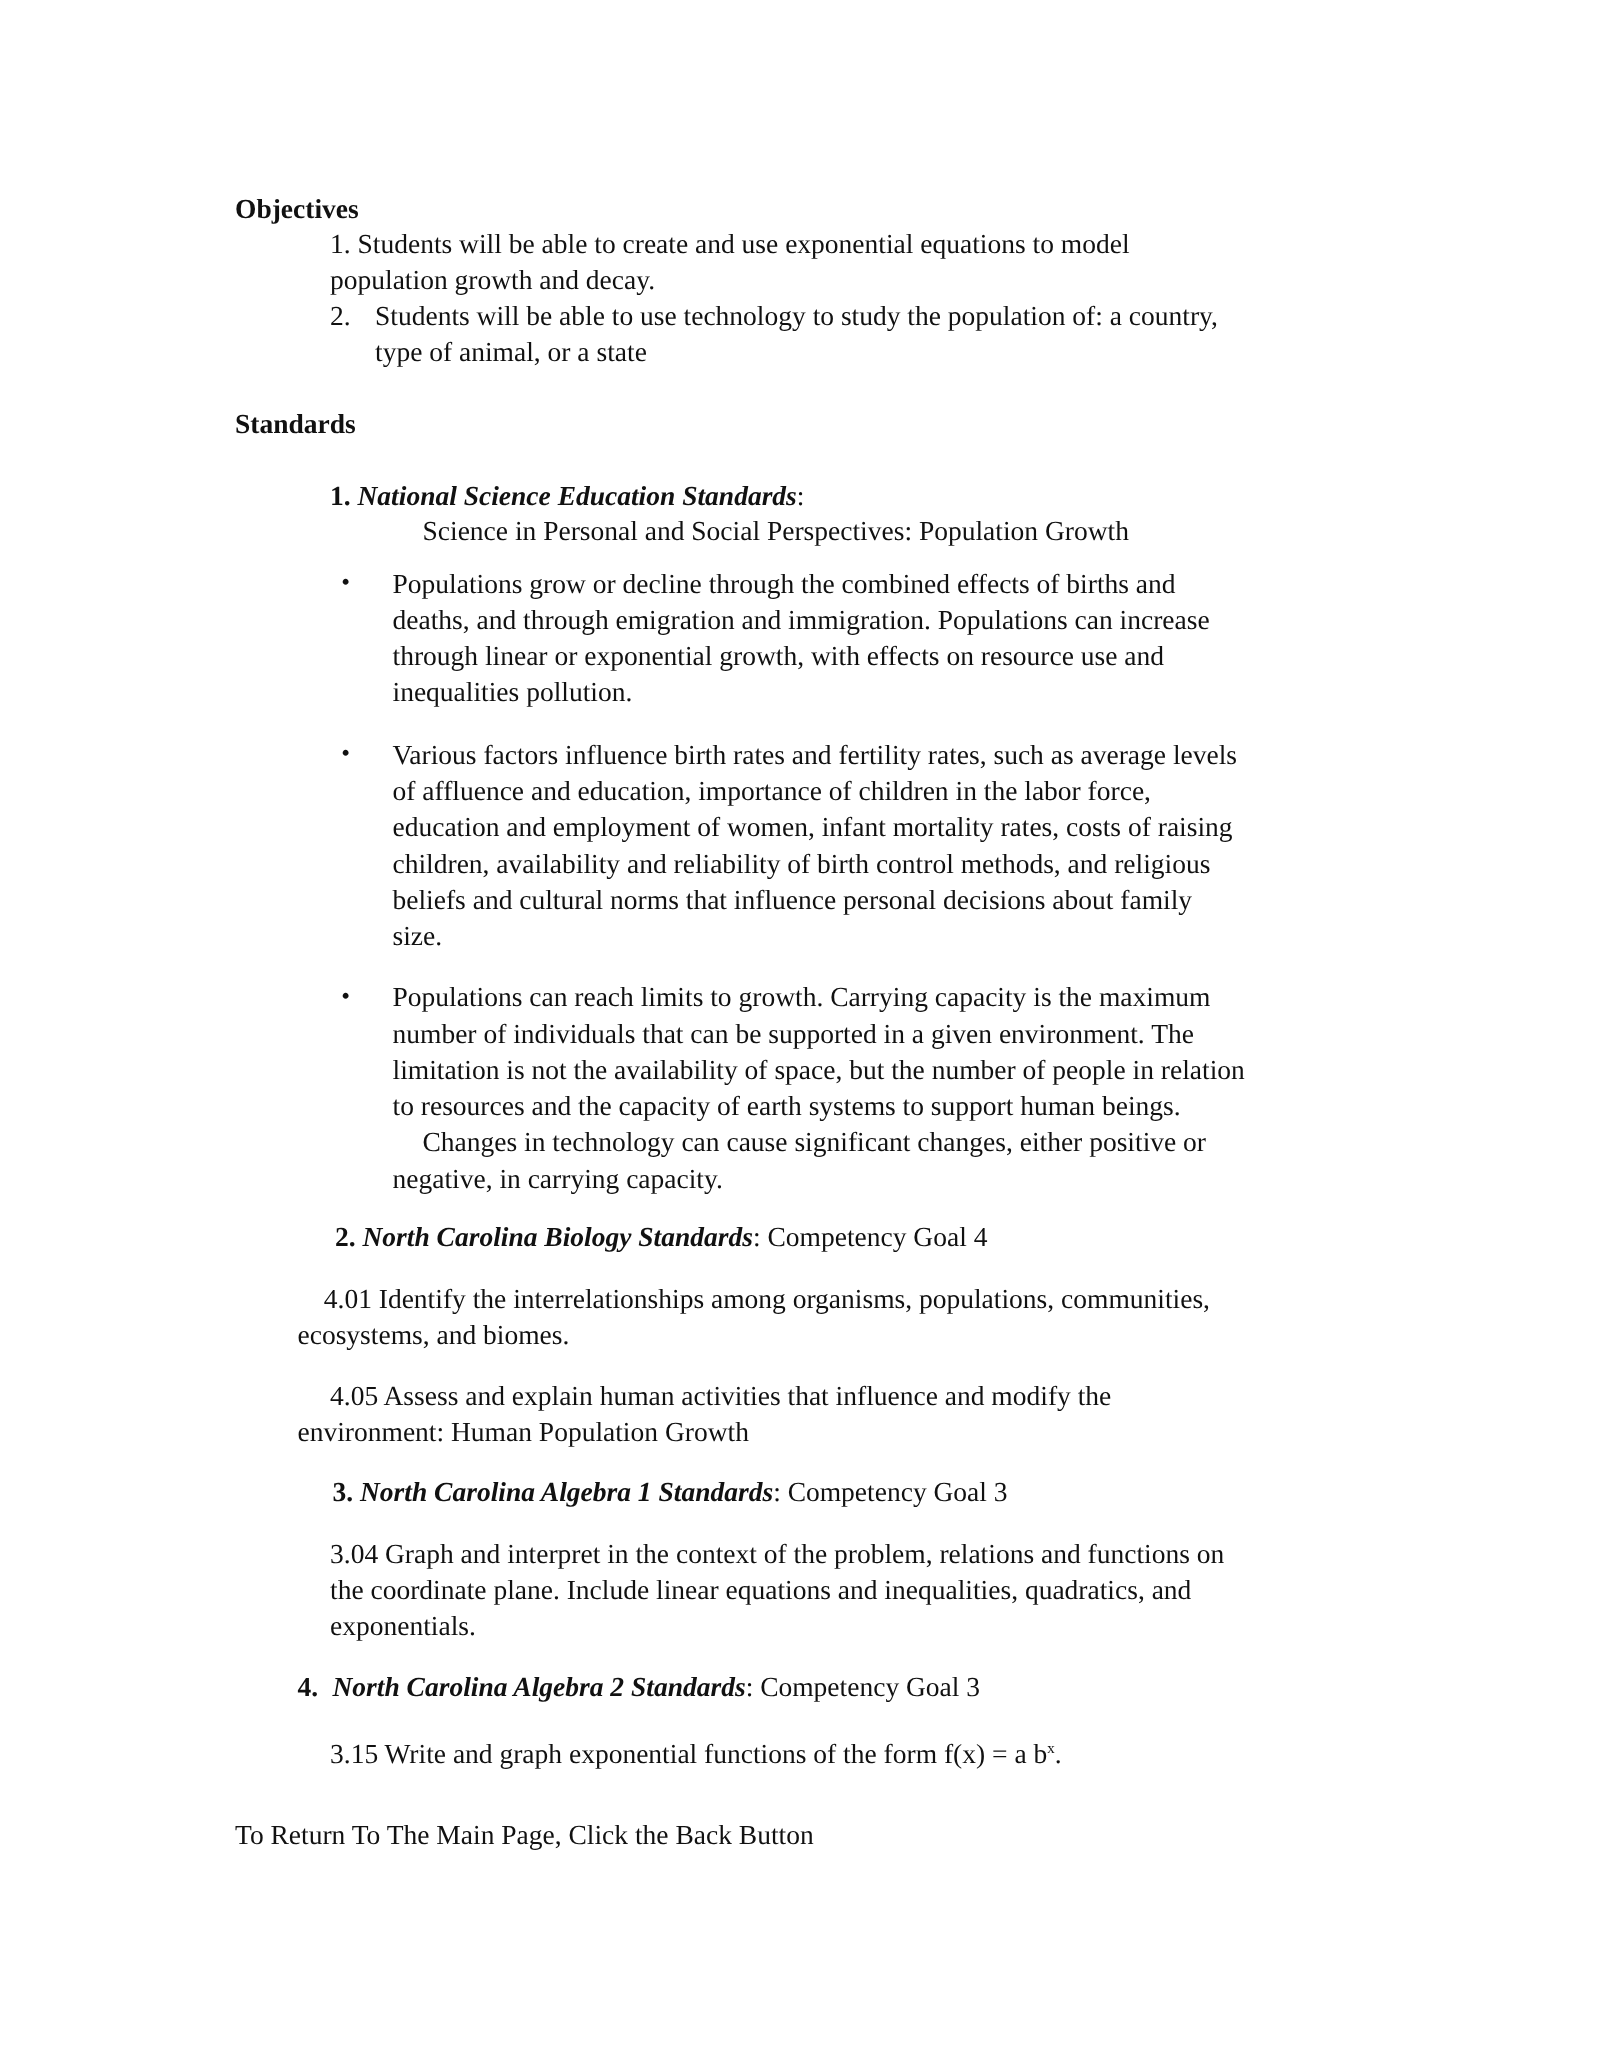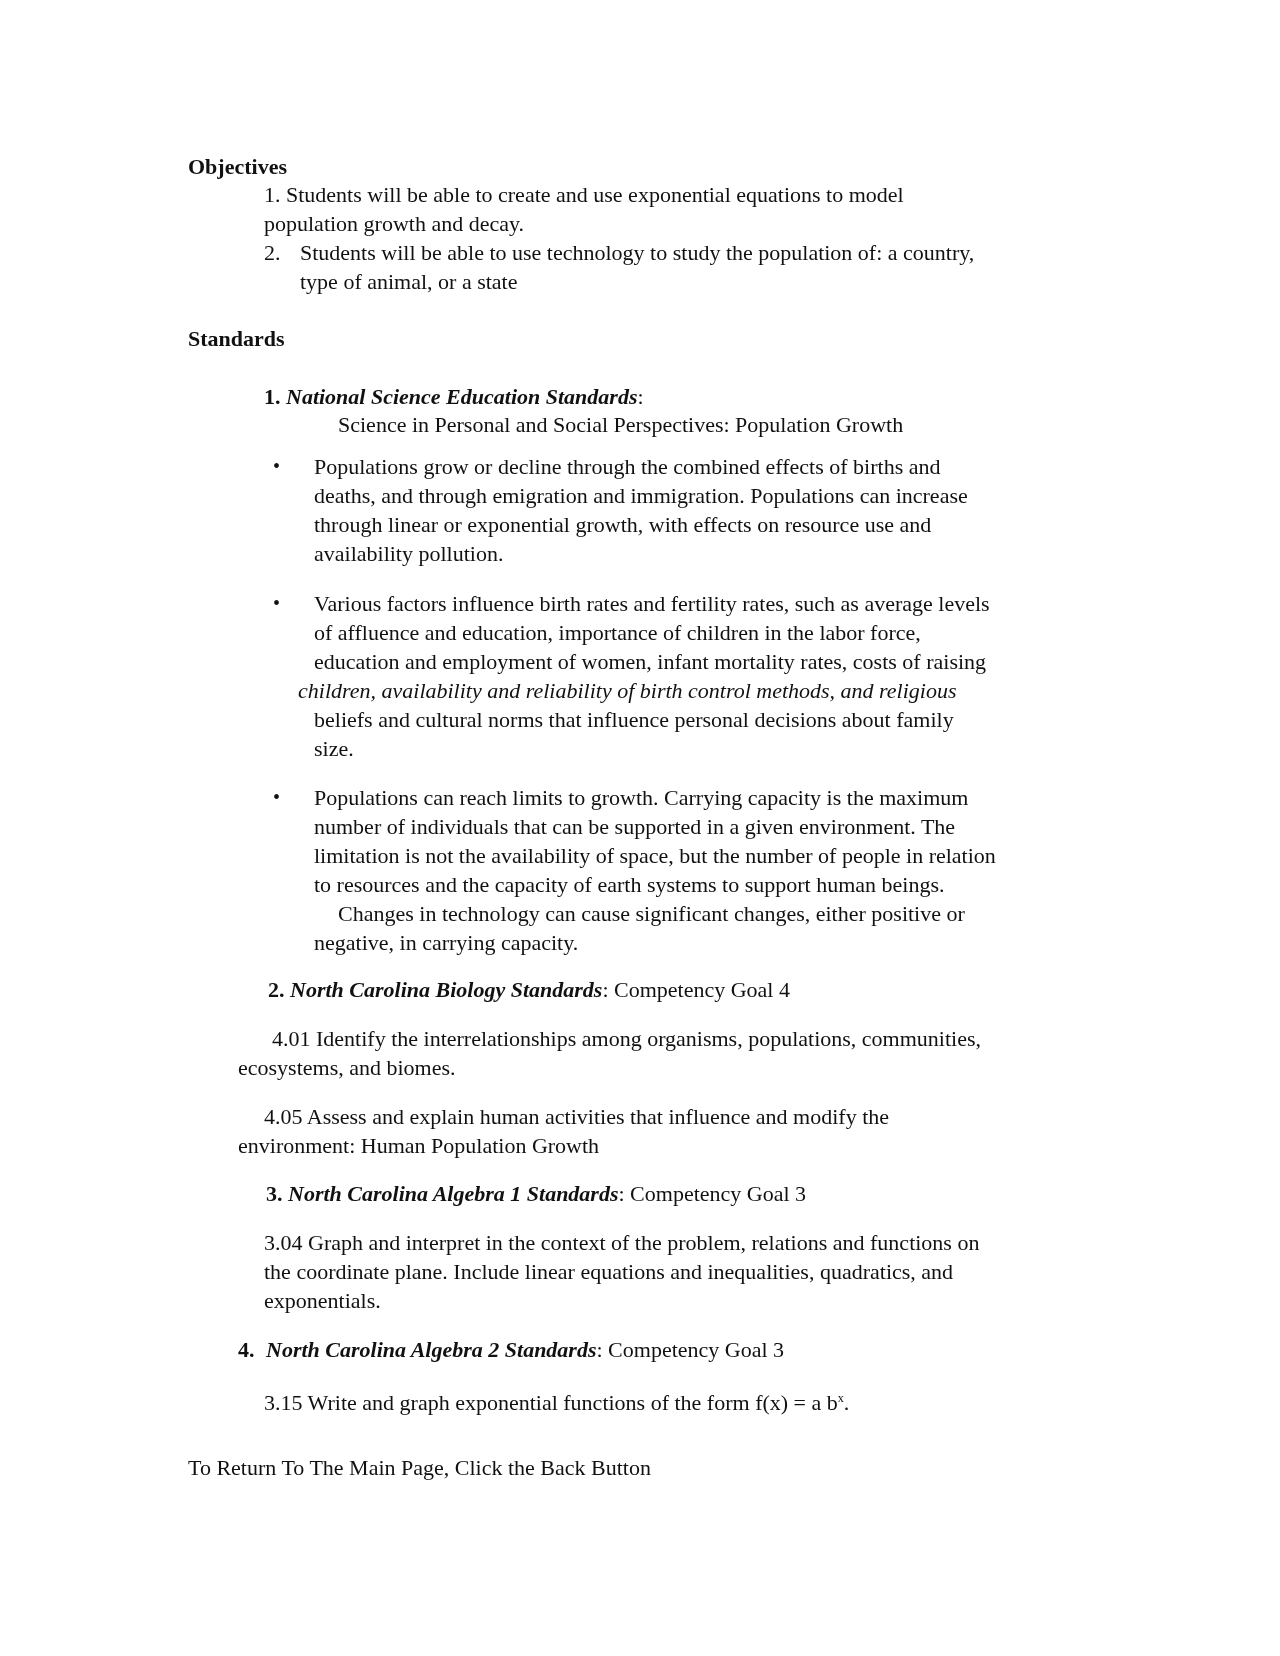--- a/index.html
+++ b/index.html
@@ -29,42 +29,42 @@
   <span class="b">1.</span>
   <span class="bi">National Science Education Standards</span><span>:</span>
 </div>
 <div class="abs" style="left:338px;top:410px;">Science in Personal and Social Perspectives:  Population Growth</div>
 
 <div id="bullets">
     <span class="bullet" style="left: 273px; top: 452px;">•</span>
     <div class="abs" style="left: 314px; top: 452px;">Populations grow or decline through the combined effects of births and</div>
     <div class="abs" style="left: 314px; top: 481px;">deaths, and through emigration and immigration. Populations can increase</div>
     <div class="abs" style="left: 314px; top: 510px;">through linear or exponential growth, with effects on resource use and</div>
-    <div class="abs" style="left: 314px; top: 539px;">availability pollution.</div>
+    <div class="abs" style="left: 314px; top: 539px;">inequalities pollution.</div>
     <span class="bullet" style="left: 273px; top: 589px;">•</span>
     <div class="abs" style="left: 314px; top: 589px;">Various factors influence birth rates and fertility rates, such as average levels</div>
     <div class="abs" style="left: 314px; top: 618px;">of affluence and education, importance of children in the labor force,</div>
     <div class="abs" style="left: 314px; top: 647px;">education and employment of women, infant mortality rates, costs of raising</div>
-    <div class="abs" style="left: 298px; top: 676px; font-style: italic;">children, availability and reliability of birth control methods, and religious</div>
+    <div class="abs" style="left: 314px; top: 676px;">children, availability and reliability of birth control methods, and religious</div>
     <div class="abs" style="left: 314px; top: 705px;">beliefs and cultural norms that influence personal decisions about family</div>
     <div class="abs" style="left: 314px; top: 734px;">size.</div>
     <span class="bullet" style="left: 273px; top: 783px;">•</span>
     <div class="abs" style="left: 314px; top: 783px;">Populations can reach limits to growth. Carrying capacity is the maximum</div>
     <div class="abs" style="left: 314px; top: 812px;">number of individuals that can be supported in a given environment. The</div>
     <div class="abs" style="left: 314px; top: 841px;">limitation is not the availability of space, but the number of people in relation</div>
     <div class="abs" style="left: 314px; top: 870px;">to resources and the capacity of earth systems to support human beings.</div>
     <div class="abs" style="left: 314px; top: 899px; margin-left: 24px;">Changes in technology can cause significant changes, either positive or</div>
     <div class="abs" style="left: 314px; top: 928px;">negative, in carrying capacity.</div>
   </div>
 
 <div class="abs" style="left:268px;top:975px;">
   <span class="b">2.</span>
   <span class="bi">North Carolina Biology Standards</span><span>: Competency Goal 4</span>
 </div>
-<div class="abs" style="left:272px;top:1024px;">4.01 Identify the interrelationships among organisms, populations, communities,</div>
+<div class="abs" style="left:259px;top:1024px;">4.01 Identify the interrelationships among organisms, populations, communities,</div>
 <div class="abs" style="left:238px;top:1053px;">ecosystems, and biomes.</div>
 <div class="abs" style="left:264px;top:1102px;">4.05 Assess and explain human activities that influence and modify the</div>
 <div class="abs" style="left:238px;top:1131px;">environment: Human Population Growth</div>
 
 <div class="abs" style="left:238px;top:1179px;margin-left:28px;">
   <span class="b">3.</span>
   <span class="bi">North Carolina Algebra 1 Standards</span><span>: Competency Goal 3</span>
 </div>
 <div class="abs" style="left:264px;top:1228px;">3.04 Graph and interpret in the context of the problem, relations and functions on</div>
 <div class="abs" style="left:264px;top:1257px;">the coordinate plane. Include linear equations and inequalities, quadratics, and</div>

